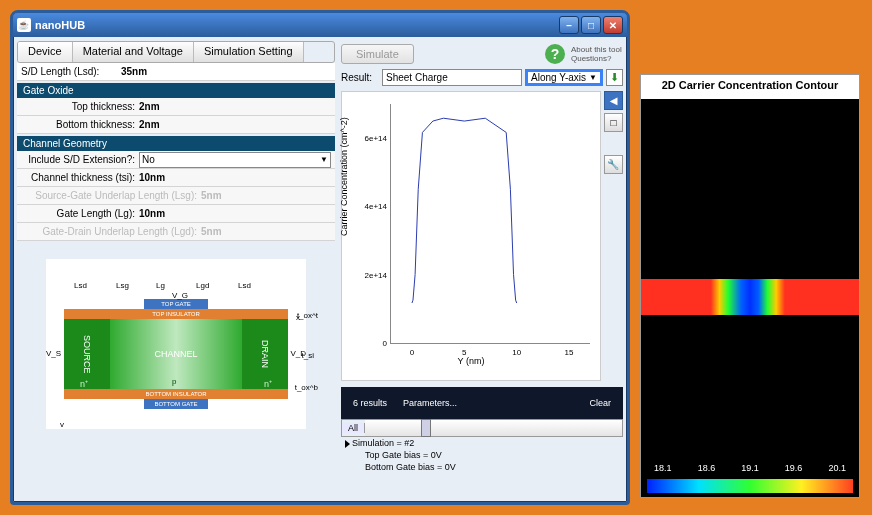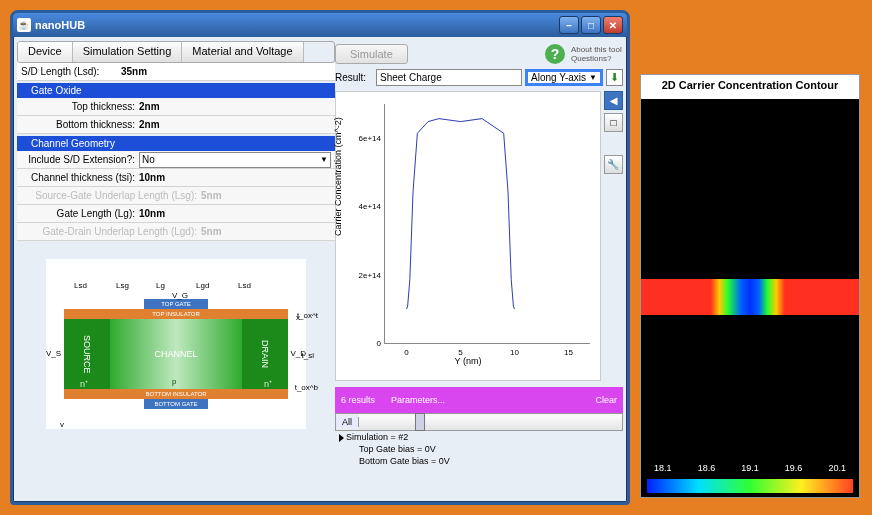--- a/index.html
+++ b/index.html
@@ -9,32 +9,32 @@
   .window { position: absolute; left: 10px; top: 10px; width: 620px; height: 495px;
             border: 3px solid #2b5c9b; border-radius: 8px 8px 4px 4px; background: #e8eef6;
             box-shadow: 0 0 0 1px #1a3a66 inset; overflow: hidden; }
   .titlebar { height: 24px;
               background: linear-gradient(to bottom,#4a8ae0,#2b5c9b);
               display: flex; align-items: center; padding: 0 4px; color: #fff; font-size: 11px; font-weight: bold; }
   .titlebar .icon { width: 14px; height: 14px; background:#fff; border-radius:2px; margin-right:4px; display:flex;align-items:center;justify-content:center;font-size:9px;color:#2b5c9b;}
   .titlebar .spacer { flex: 1; }
   .winbtn { width:20px; height:18px; margin-left:2px; border:1px solid #1a3a66; background:linear-gradient(to bottom,#7fb2f0,#3d73c0); border-radius:3px; display:flex;align-items:center;justify-content:center;color:#fff;font-size:10px;}
   .winbtn.close { background:linear-gradient(to bottom,#f08070,#c03d30);}
-  .content { display:flex; height:calc(100% - 24px); padding:4px; }
+  .content { display:flex; height:calc(100% - 24px); padding:4px; gap:6px; }
 
   
   .left-pane { width: 318px; display:flex; flex-direction:column; }
   .tabs{ display:flex; height:22px; border:1px solid #aaa; border-radius:3px; overflow:hidden;}
   .tab{ flex:0 0 auto; padding:3px 10px; font-size:11px; background:linear-gradient(to bottom,#fdfdfd,#e0e0e0); border-right:1px solid #bbb; cursor:pointer;}
   .tab.active{ background:linear-gradient(to bottom,#fff,#eaeaea); font-weight:normal;}
   .field-row{ display:flex; align-items:center; height:18px; font-size:10px; border-bottom:1px solid #d4d4d4; padding:0 4px; background:#f7f7f7;}
   .field-row .lbl{ flex:0 0 118px; text-align:right; padding-right:4px;}
   .field-row .val{ flex:1; font-weight:bold;}
   .field-row.dim .lbl,.field-row.dim .val{ color:#bbb;}
-  .section-head{ background:#1d4ed8; color:#fff; font-size:10px; padding:2px 14px; margin-top:2px;}
+  .section-head{ background:#0c4a6e; color:#fff; font-size:10px; padding:2px 6px; margin-top:2px;}
   .combo{ flex:1; height:16px; border:1px solid #888; background:#fff; font-size:10px; padding:0 2px; display:flex; align-items:center; justify-content:space-between;}
   .combo .arrow{ font-size:8px;}
   .left-image{ margin-top:18px; align-self:center; position:relative; width:260px; height:170px;}
 
   
   .diag-bg{ position:absolute; inset:0; background:#fff;}
   .diag-src,.diag-drn{ position:absolute; top:60px; height:70px; width:46px; background:#1b8a1b; color:#fff; font-size:9px; display:flex;align-items:center;justify-content:center; writing-mode:vertical-rl;}
   .diag-src{ left:18px;}
   .diag-drn{ right:18px;}
   .diag-chan{ position:absolute; top:60px; left:64px; right:64px; height:70px;
@@ -67,21 +67,21 @@
   .tool.blue{ background:#3d73c0; color:#fff; border-color:#2b5c9b;}
 
   
   .plot-area{ position:absolute; left:48px; top:12px; right:10px; bottom:36px; border-left:1px solid #888; border-bottom:1px solid #888;}
   .ytick{ position:absolute; left:-42px; width:38px; text-align:right; font-size:8px; transform:translateY(-50%);}
   .xtick{ position:absolute; bottom:-14px; font-size:8px; transform:translateX(-50%);}
   .ylabel{ position:absolute; left:2px; top:50%; transform:translateY(-50%) rotate(-90deg); transform-origin:left center; font-size:9px; white-space:nowrap;}
   .xlabel{ position:absolute; bottom:14px; left:50%; transform:translateX(-50%); font-size:9px;}
   .curve{ position:absolute; inset:0;}
 
-  .footer-bar{ background:#d946ef; color:#fff; height:26px; display:flex; align-items:center; padding:0 6px; font-size:9px; margin-top:6px;}
+  .footer-bar{ background:#0f172a; color:#fff; height:32px; display:flex; align-items:center; padding:0 12px; font-size:9px; margin-top:6px;}
   .footer-bar .spc{flex:1;}
   .sim-strip{ display:flex; align-items:center; height:18px; border:1px solid #999; font-size:9px;}
   .sim-strip .all{ padding:0 6px; background:#e8e8ff; border-right:1px solid #999;}
   .sim-strip .track{ flex:1; background:linear-gradient(to bottom,#fff,#e4e4e4); position:relative; height:100%;}
   .sim-strip .marker{ position:absolute; top:-1px; left:56px; width:10px; height:18px; background:#cfcfe6; border:1px solid #777;}
   .sim-row2{ padding:1px 4px; font-size:9px;}
   .sim-row2 .play{display:inline-block;width:0;height:0;border-left:5px solid #000;border-top:4px solid transparent;border-bottom:4px solid transparent;margin-right:2px;vertical-align:middle;}
 
   
   .contour{ position:absolute; right:12px; top:74px; width:220px; height:424px; background:#fff; border:1px solid #999;}
@@ -107,22 +107,22 @@
     <span class="winbtn">□</span>
     <span class="winbtn close">✕</span>
   </div>
 
   <div class="content">
 
     <div class="left-pane">
 
       <div class="tabs">
         <div class="tab active">Device</div>
+        <div class="tab">Material and Voltage</div>
         <div class="tab">Simulation Setting</div>
-        <div class="tab">Material and Voltage</div>
       </div>
 
       <div class="field-row" style="background:#fff;">
         <span class="lbl" style="text-align:left;flex:0 0 100px;">S/D Length (Lsd):</span>
         <span class="val">35nm</span>
       </div>
 
       <div class="section-head">Gate Oxide</div>
       <div class="field-row">
         <span class="lbl">Top thickness:</span>

